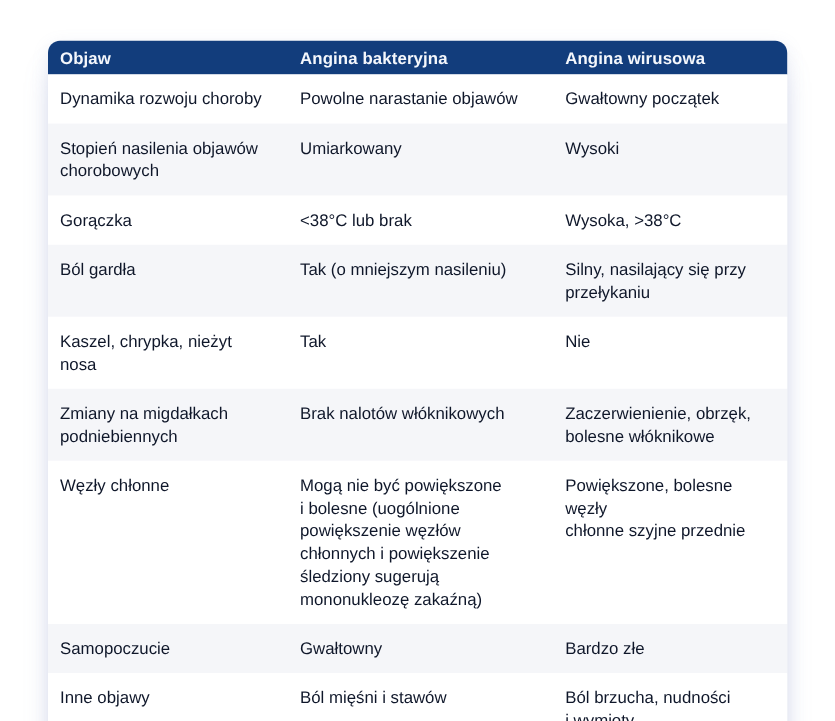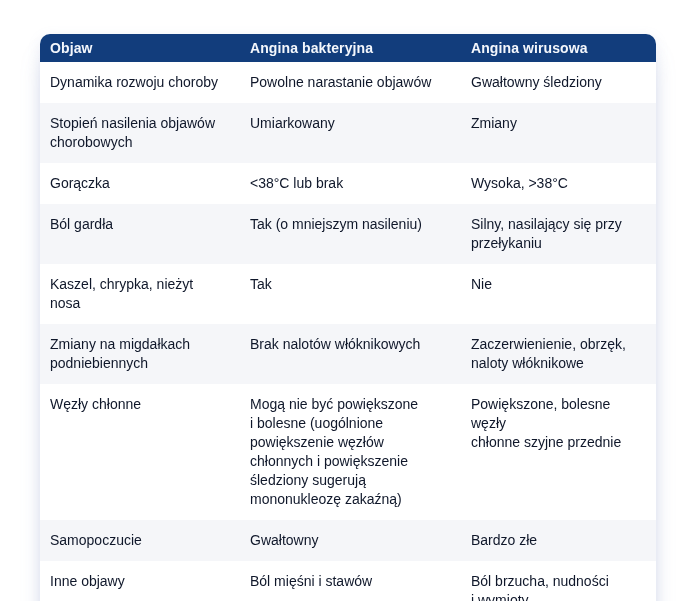--- a/index.html
+++ b/index.html
@@ -72,28 +72,28 @@
       <div class="cell">Objaw</div>
       <div class="cell">Angina bakteryjna</div>
       <div class="cell">Angina wirusowa</div>
     </div>
 
     <div class="tbody">
 
       <div class="row grid-row">
         <div class="cell">Dynamika rozwoju choroby</div>
         <div class="cell">Powolne narastanie objawów</div>
-        <div class="cell">Gwałtowny śledziony</div>
+        <div class="cell">Gwałtowny początek</div>
       </div>
 
       <div class="row grid-row">
         <div class="cell">Stopień nasilenia objawów
 chorobowych</div>
         <div class="cell">Umiarkowany</div>
-        <div class="cell">Zmiany</div>
+        <div class="cell">Wysoki</div>
       </div>
 
       <div class="row grid-row">
         <div class="cell">Gorączka</div>
         <div class="cell">&lt;38°C lub brak</div>
         <div class="cell">Wysoka, &gt;38°C</div>
       </div>
 
       <div class="row grid-row">
         <div class="cell">Ból gardła</div>
@@ -106,21 +106,21 @@
         <div class="cell">Kaszel, chrypka, nieżyt nosa</div>
         <div class="cell">Tak</div>
         <div class="cell">Nie</div>
       </div>
 
       <div class="row grid-row">
         <div class="cell">Zmiany na migdałkach
 podniebiennych</div>
         <div class="cell">Brak nalotów włóknikowych</div>
         <div class="cell">Zaczerwienienie, obrzęk,
-naloty włóknikowe</div>
+bolesne włóknikowe</div>
       </div>
 
       <div class="row grid-row">
         <div class="cell">Węzły chłonne</div>
         <div class="cell">Mogą nie być powiększone
 i bolesne (uogólnione
 powiększenie węzłów
 chłonnych i powiększenie
 śledziony sugerują
 mononukleozę zakaźną)</div>

